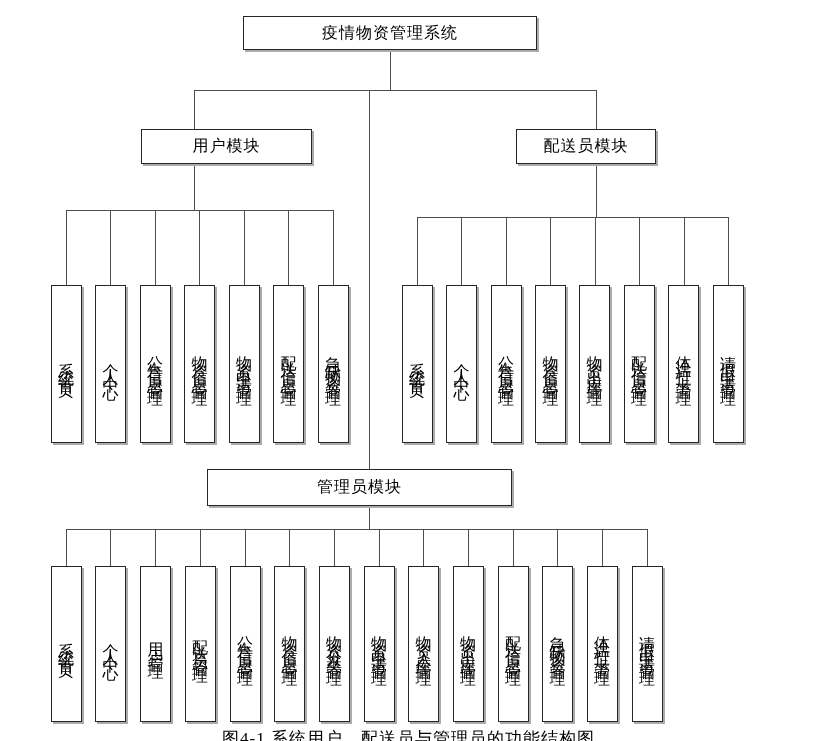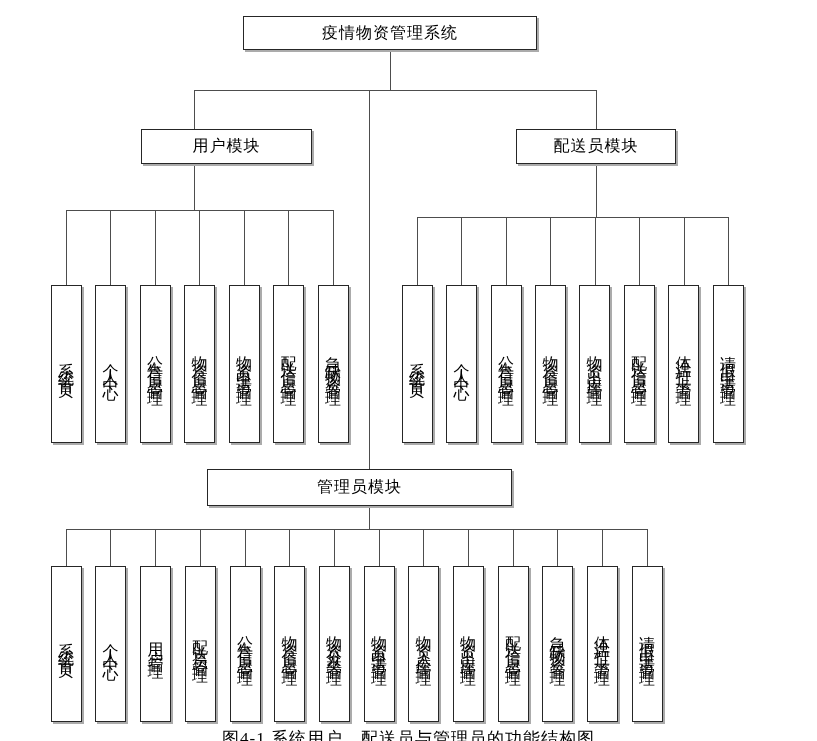--- a/index.html
+++ b/index.html
@@ -99,21 +99,21 @@
   <div class="line" style="left:602px; top:529px; width:1px; height:37px;"></div>
   <div class="line" style="left:647px; top:529px; width:1px; height:37px;"></div>
 
   <div class="nodebox" style="left:243px; top:16px; width:294px; height:34px;">
     <span class="hbox-label">疫情物资管理系统</span>
   </div>
 
   <div class="nodebox" style="left:109px; top:129px; width:171px; height:35px;margin-left:32px;">
     <span class="hbox-label">用户模块</span>
   </div>
-  <div class="nodebox" style="left:516px; top:129px; width:160px; height:35px;">
+  <div class="nodebox" style="left:516px; top:129px; width:140px; height:35px;">
     <span class="hbox-label">配送员模块</span>
   </div>
   <div class="nodebox" style="left:207px; top:469px; width:305px; height:37px;">
     <span class="hbox-label">管理员模块</span>
   </div>
 
   <div class="nodebox" style="left:50.5px; top:285px; width:31px; height:158px;">
     <span class="vbox-label">系统首页</span>
   </div>
   <div class="nodebox" style="left:95px; top:285px; width:31px; height:158px;">

